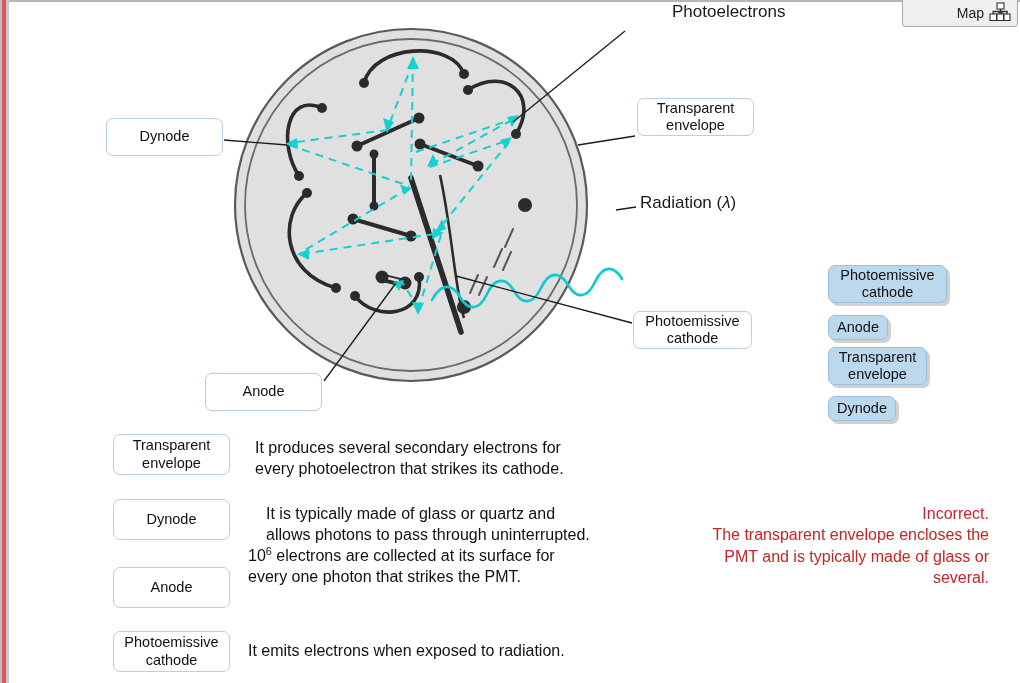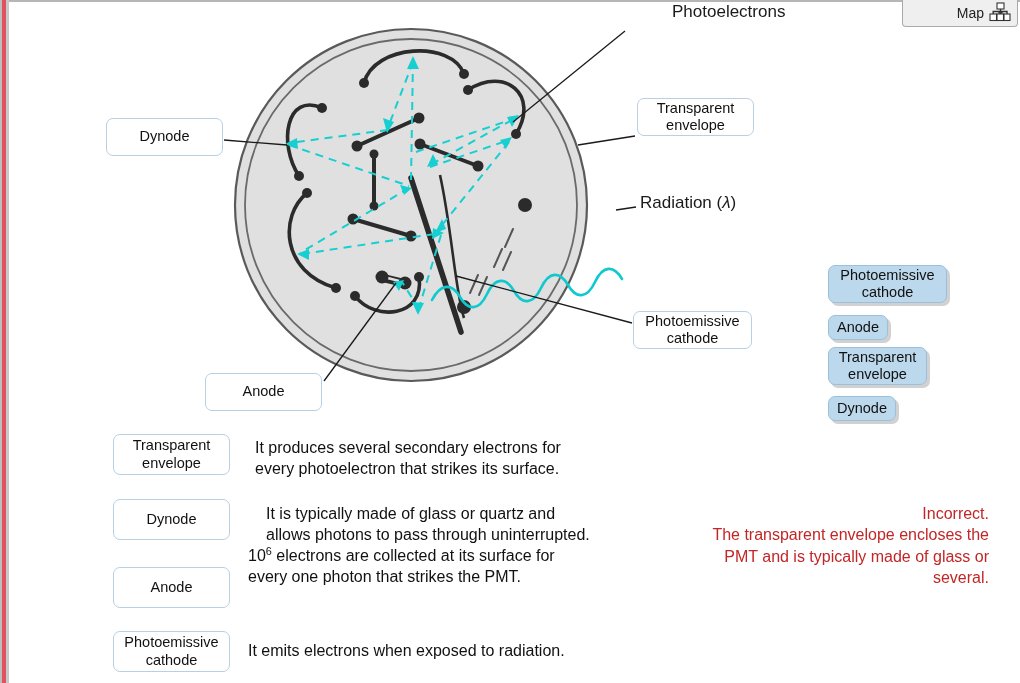--- a/index.html
+++ b/index.html
@@ -310,21 +310,21 @@
     <span>Dynode</span>
   </div>
 
   <div class="wbox" style="left:113px; top:434px; width:117px; height:41px;">
     <span>
       <span>Transparent</span><br><span>envelope</span>
     </span>
   </div>
   <div class="defn" style="left:248px; top:437px;margin-left:7px;">
     <span>It produces several secondary electrons for</span><br>
-    <span>every photoelectron that strikes its surface.</span>
+    <span>every photoelectron that strikes its cathode.</span>
   </div>
 
   <div class="wbox" style="left:113px; top:499px; width:117px; height:41px;">
     <span>Dynode</span>
   </div>
   <div class="defn" style="left:248px; top:503px;margin-left:18px;">
     <span>It is typically made of glass or quartz and</span><br>
     <span>allows photons to pass through uninterrupted.</span>
   </div>
 

